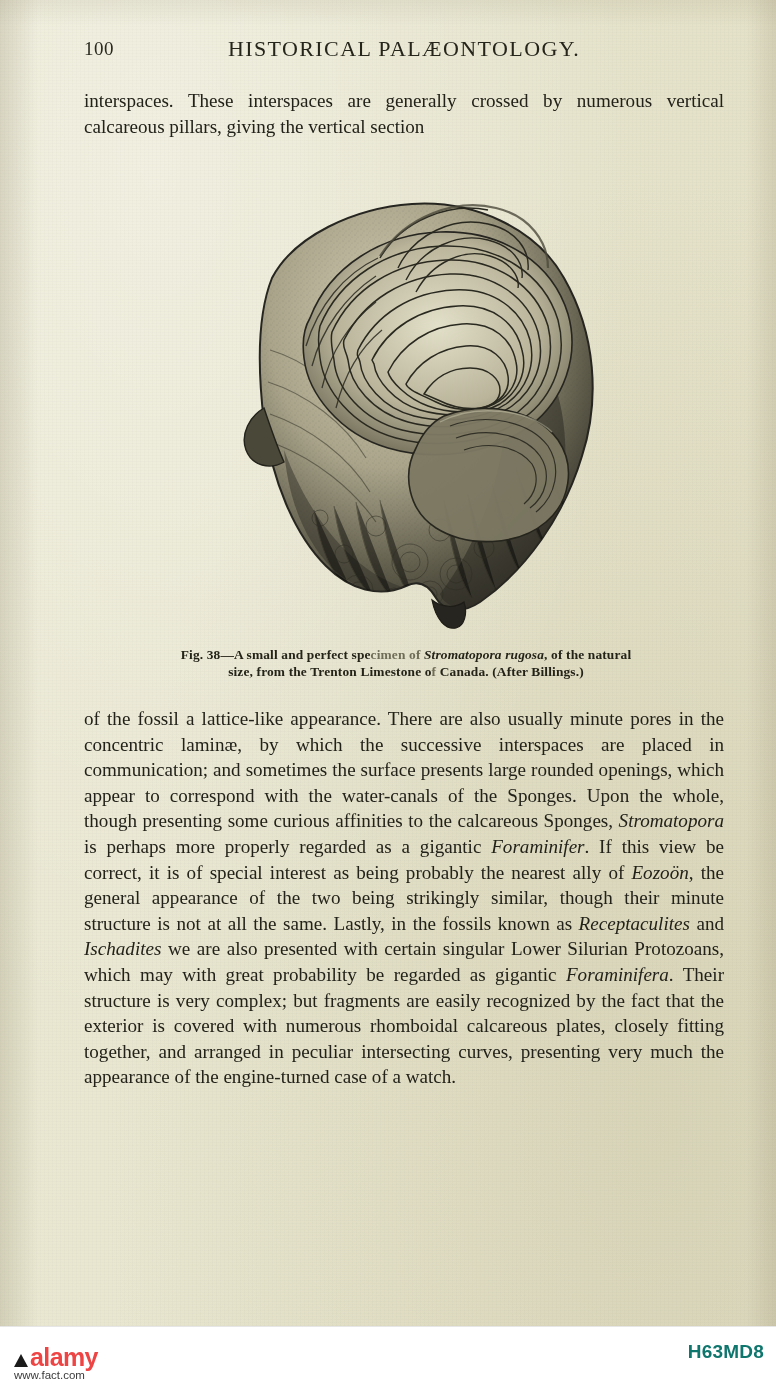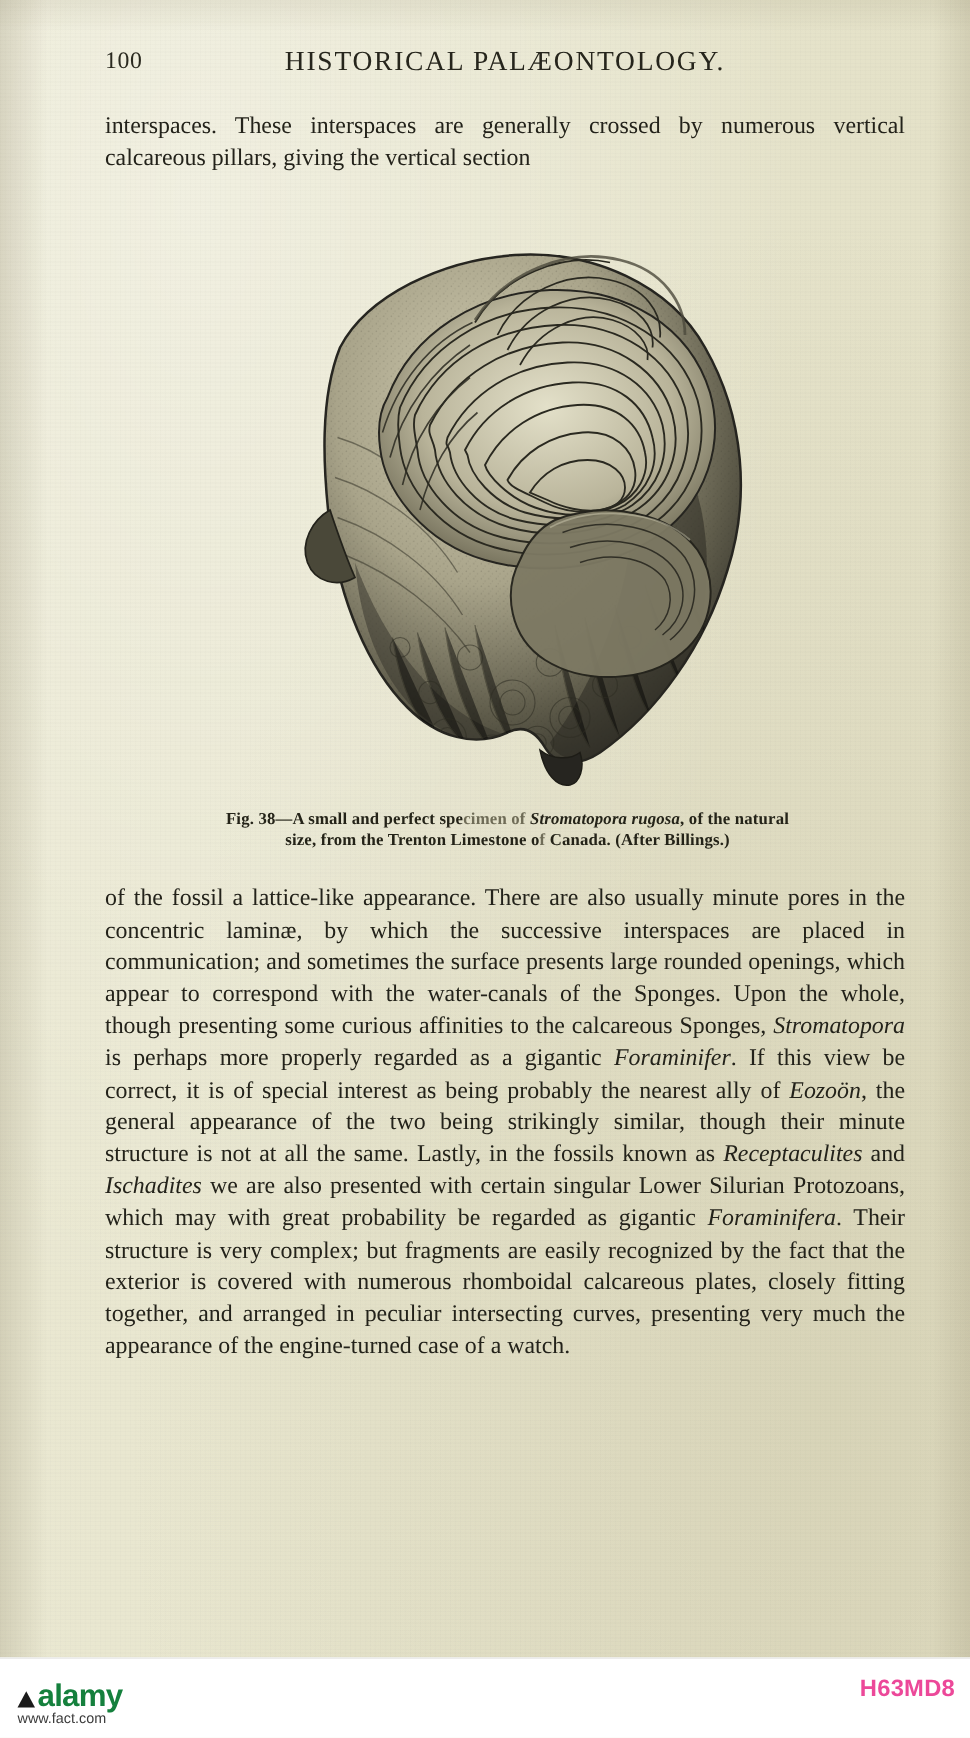--- a/index.html
+++ b/index.html
@@ -143,21 +143,21 @@
     background: #ffffff;
     border-top: 1px solid #e6e6e6;
   }
   .alamy-logo {
     position: absolute;
     left: 14px;
     top: 16px;
     font-family: "Liberation Sans", sans-serif;
     font-size: 25px;
     font-weight: bold;
-    color: #15803d;
+    color: #ef4444;
     letter-spacing: -0.6px;
   }
   .alamy-logo .mark {
     display: inline-block;
     width: 0;
     height: 0;
     border-left: 7px solid transparent;
     border-right: 7px solid transparent;
     border-bottom: 13px solid #1b1b1b;
     margin-right: 2px;
@@ -171,21 +171,21 @@
     font-size: 11.5px;
     color: #3b3b3b;
   }
   .alamy-id {
     position: absolute;
     right: 12px;
     top: 14px;
     font-family: "Liberation Sans", sans-serif;
     font-size: 19px;
     font-weight: bold;
-    color: #ec4899;
+    color: #0f766e;
     letter-spacing: 0.2px;
   }
 </style>
 </head>
 <body>
 
 <div id="page">
   <div class="content">
 
     <div class="runhead">

